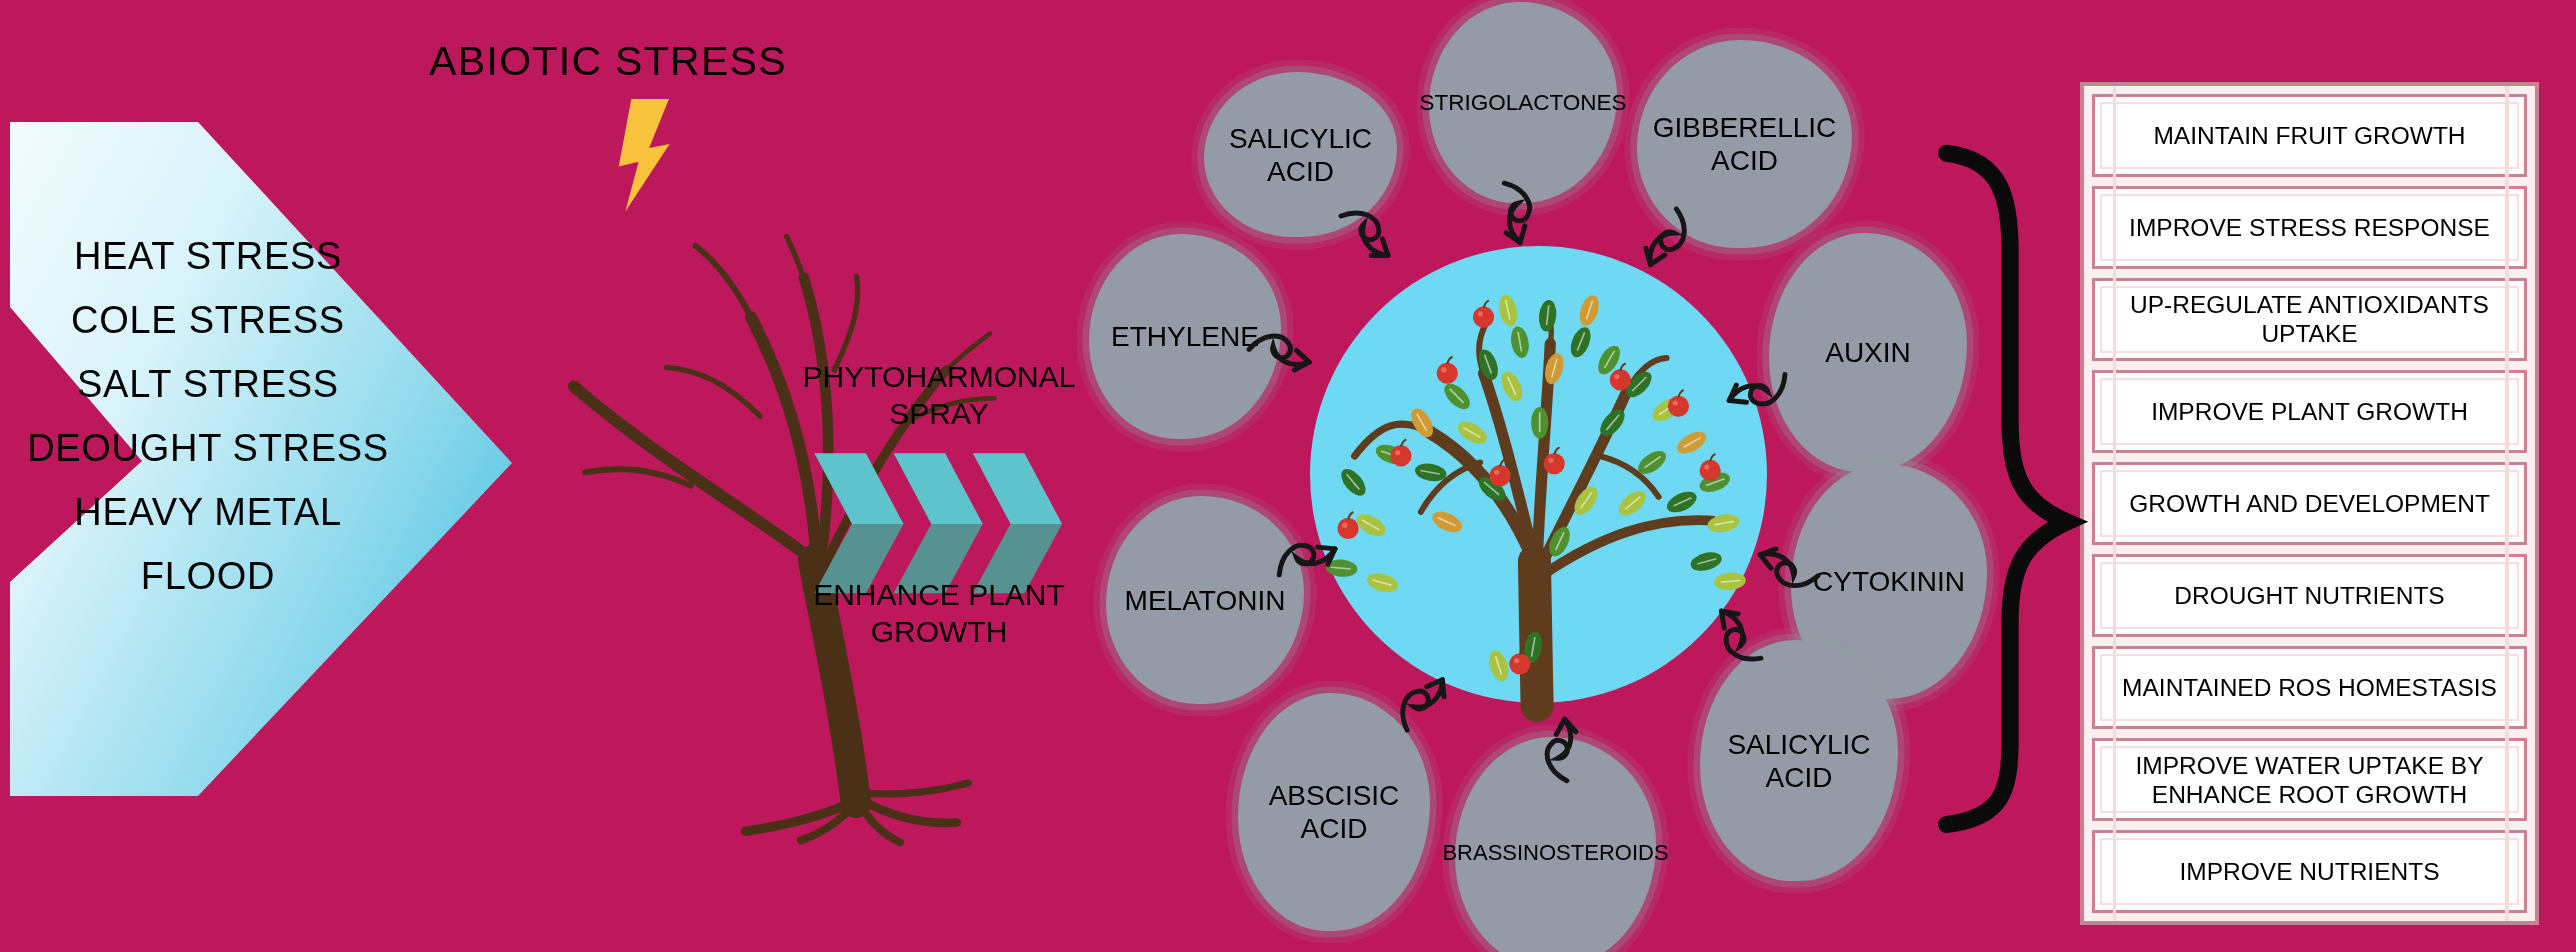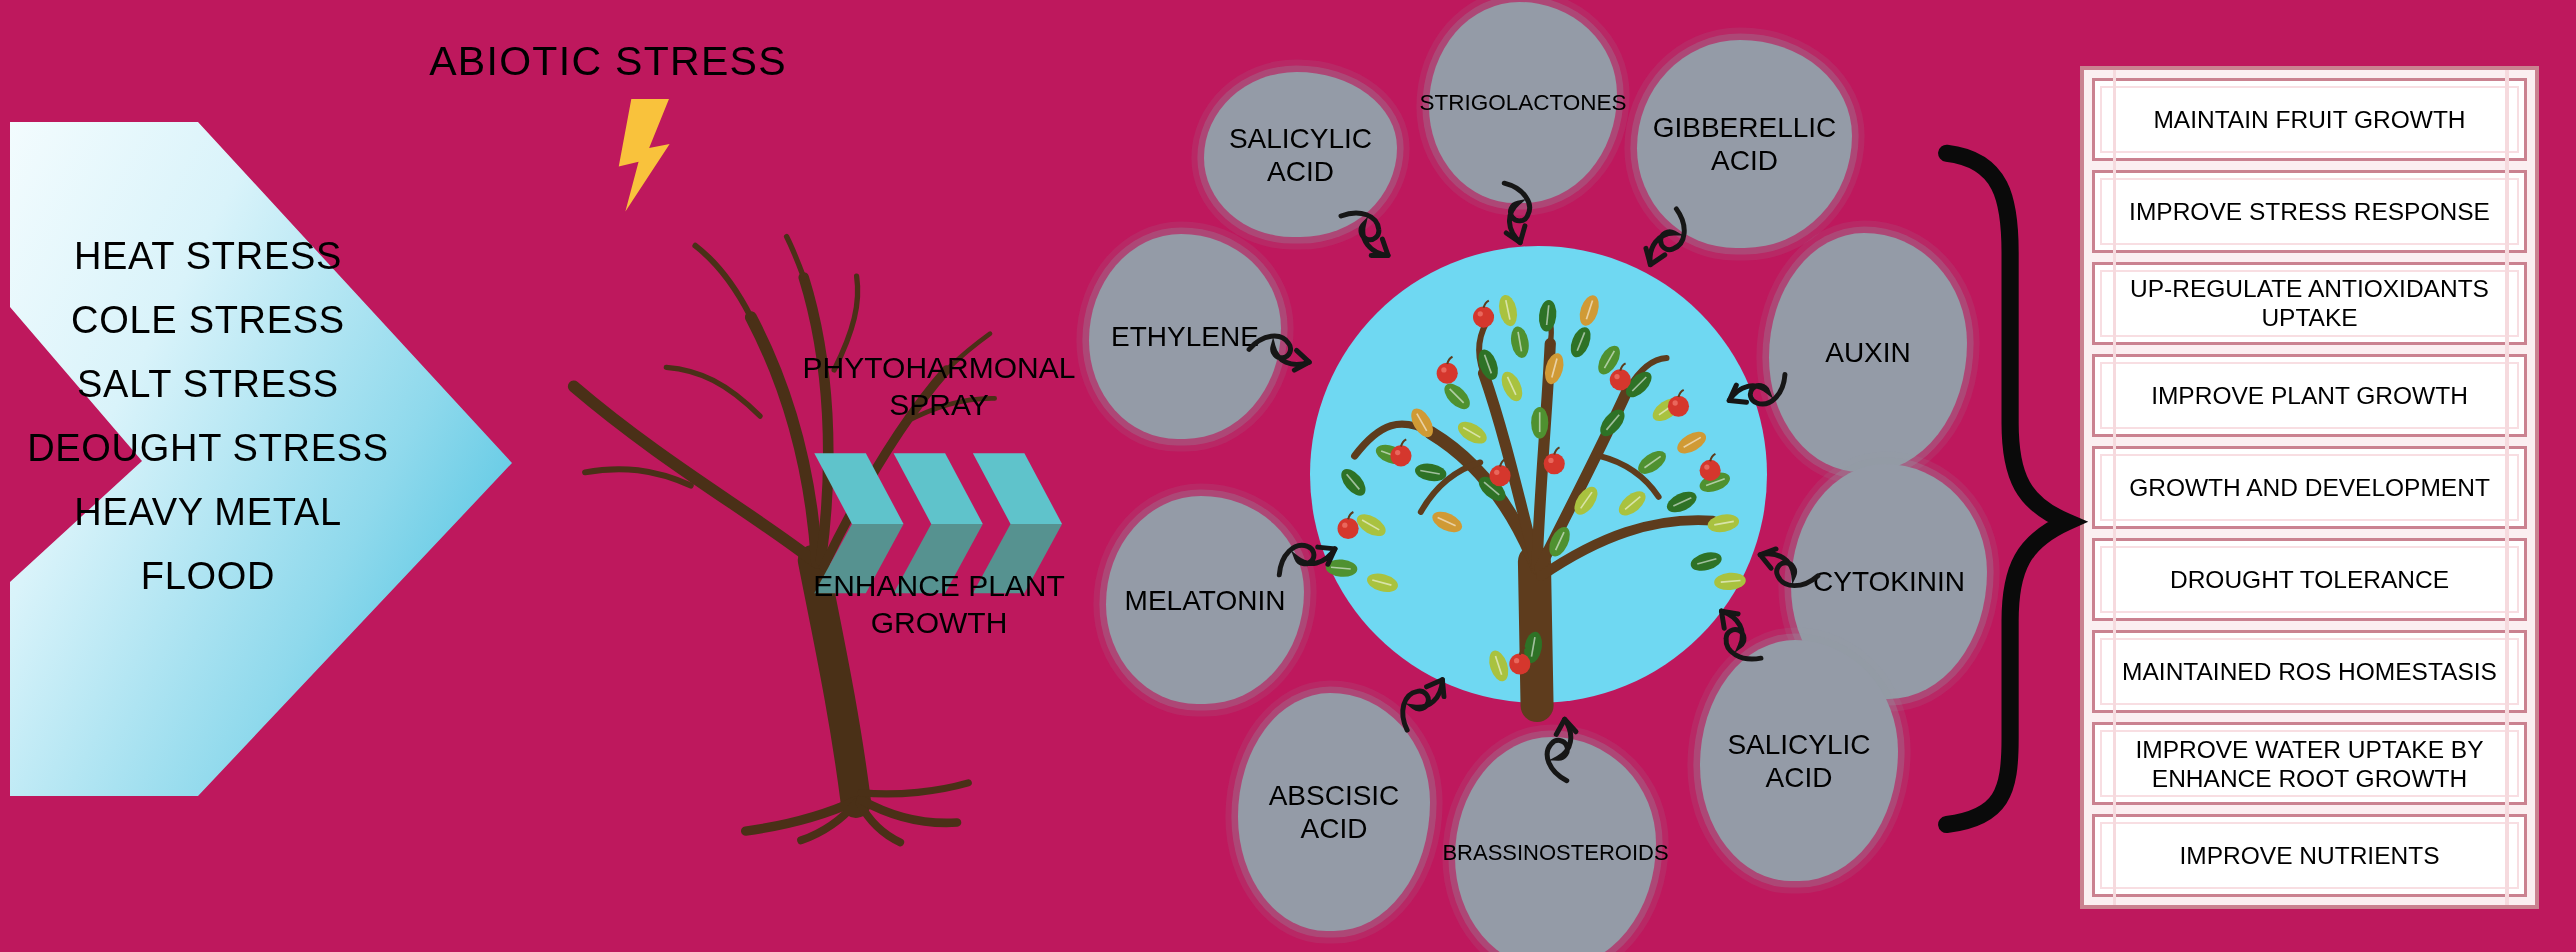--- a/index.html
+++ b/index.html
@@ -7,21 +7,21 @@
           font-family:"Liberation Sans", sans-serif;color:#000;}
   
   .left-arrow{position:absolute;left:0;top:0;width:529px;height:952px;
     background:linear-gradient(118deg,#f4fcfe 6%,#d9f3fa 32%,#8fd9ec 62%,#2ab7dc 94%);
     clip-path:polygon(10px 122px,198px 122px,512px 463px,198px 796px,10px 796px,10px 582px,142px 461px,10px 307px);}
   
   .stress-list{position:absolute;left:0;top:224px;width:416px;text-align:center;z-index:5;}
   .stress-line{height:64px;line-height:64px;font-size:38px;letter-spacing:0.7px;white-space:nowrap;}
   .page-title{position:absolute;left:403px;top:38px;width:410px;text-align:center;
     font-size:41px;letter-spacing:1.3px;z-index:5;white-space:nowrap;}
-  .spray-label{position:absolute;left:777px;width:324px;text-align:center;font-size:30px;line-height:37px;z-index:5;}
+  .spray-label{position:absolute;left:777px;width:324px;text-align:center;font-size:30px;line-height:37px;z-index:5;margin-top:9px;}
   .spray-top{top:349px;}
   .spray-bottom{top:567px;}
   
   .circle-blue{position:absolute;left:1310px;top:246px;width:457px;height:457px;border-radius:50%;
     background:#6fd8f2;z-index:1;}
   
   .hormone{position:absolute;background:#949ba7;display:flex;align-items:center;justify-content:center;
     text-align:center;z-index:2;border-radius:48% 52% 50% 46% / 52% 46% 54% 48%;
     box-shadow:0 0 0 6.6px rgba(148,155,167,.28),0 0 0 12.6px rgba(148,155,167,.12);}
   .hormone span{font-size:28px;line-height:33px;}
@@ -33,21 +33,21 @@
   .h-auxin{left:1769px;top:233px;width:198px;height:239px;}
   .h-cytokinin{left:1791px;top:464px;width:196px;height:235px;}
   .h-cytokinin span{white-space:nowrap;}
   .h-salicylic{left:1700px;top:640px;width:198px;height:241px;}
   .h-brassinosteroids{left:1455px;top:737px;width:201px;height:231px;}
   .h-brassinosteroids span{font-size:22px;white-space:nowrap;}
   .h-abscisic{left:1238px;top:693px;width:192px;height:238px;text-align:center;}
   .h-melatonin{left:1106px;top:496px;width:198px;height:208px;}
   .h-melatonin span{white-space:nowrap;}
   
-  .benefits{position:absolute;left:2080px;top:66px;width:459px;height:843px;box-sizing:border-box;
+  .benefits{position:absolute;left:2080px;top:82px;width:459px;height:843px;box-sizing:border-box;
     border:4px solid #ca8290;background:#fbeff1;display:flex;flex-direction:column;gap:9.3px;
     padding:8px;z-index:2;}
   .benefit-box{flex:1;position:relative;background:#ffffff;border:3.3px solid #ca8290;
     outline:2px solid #f8dee2;outline-offset:-10.6px;display:flex;align-items:center;justify-content:center;
     text-align:center;font-size:24.5px;line-height:29px;padding:0 16px;}
   .pink-line{position:absolute;top:0;bottom:0;width:3.3px;background:#f6dade;z-index:3;}
   .pink-line.l{left:29px;} .pink-line.r{right:26.4px;}
   
   .art{position:absolute;left:0;top:0;width:2576px;height:952px;z-index:4;pointer-events:none;}
 </style>
@@ -117,21 +117,21 @@
     <div class="benefit-box">
         <span>UP-REGULATE ANTIOXIDANTS UPTAKE</span>
       </div>
     <div class="benefit-box">
         <span>IMPROVE PLANT GROWTH</span>
       </div>
     <div class="benefit-box">
         <span>GROWTH AND DEVELOPMENT</span>
       </div>
     <div class="benefit-box">
-        <span>DROUGHT TOLERANCE</span>
+        <span>DROUGHT NUTRIENTS</span>
       </div>
     <div class="benefit-box">
         <span>MAINTAINED ROS HOMESTASIS</span>
       </div>
     <div class="benefit-box">
         <span>IMPROVE WATER UPTAKE BY ENHANCE ROOT GROWTH</span>
       </div>
     <div class="benefit-box">
         <span>IMPROVE NUTRIENTS</span>
       </div>

